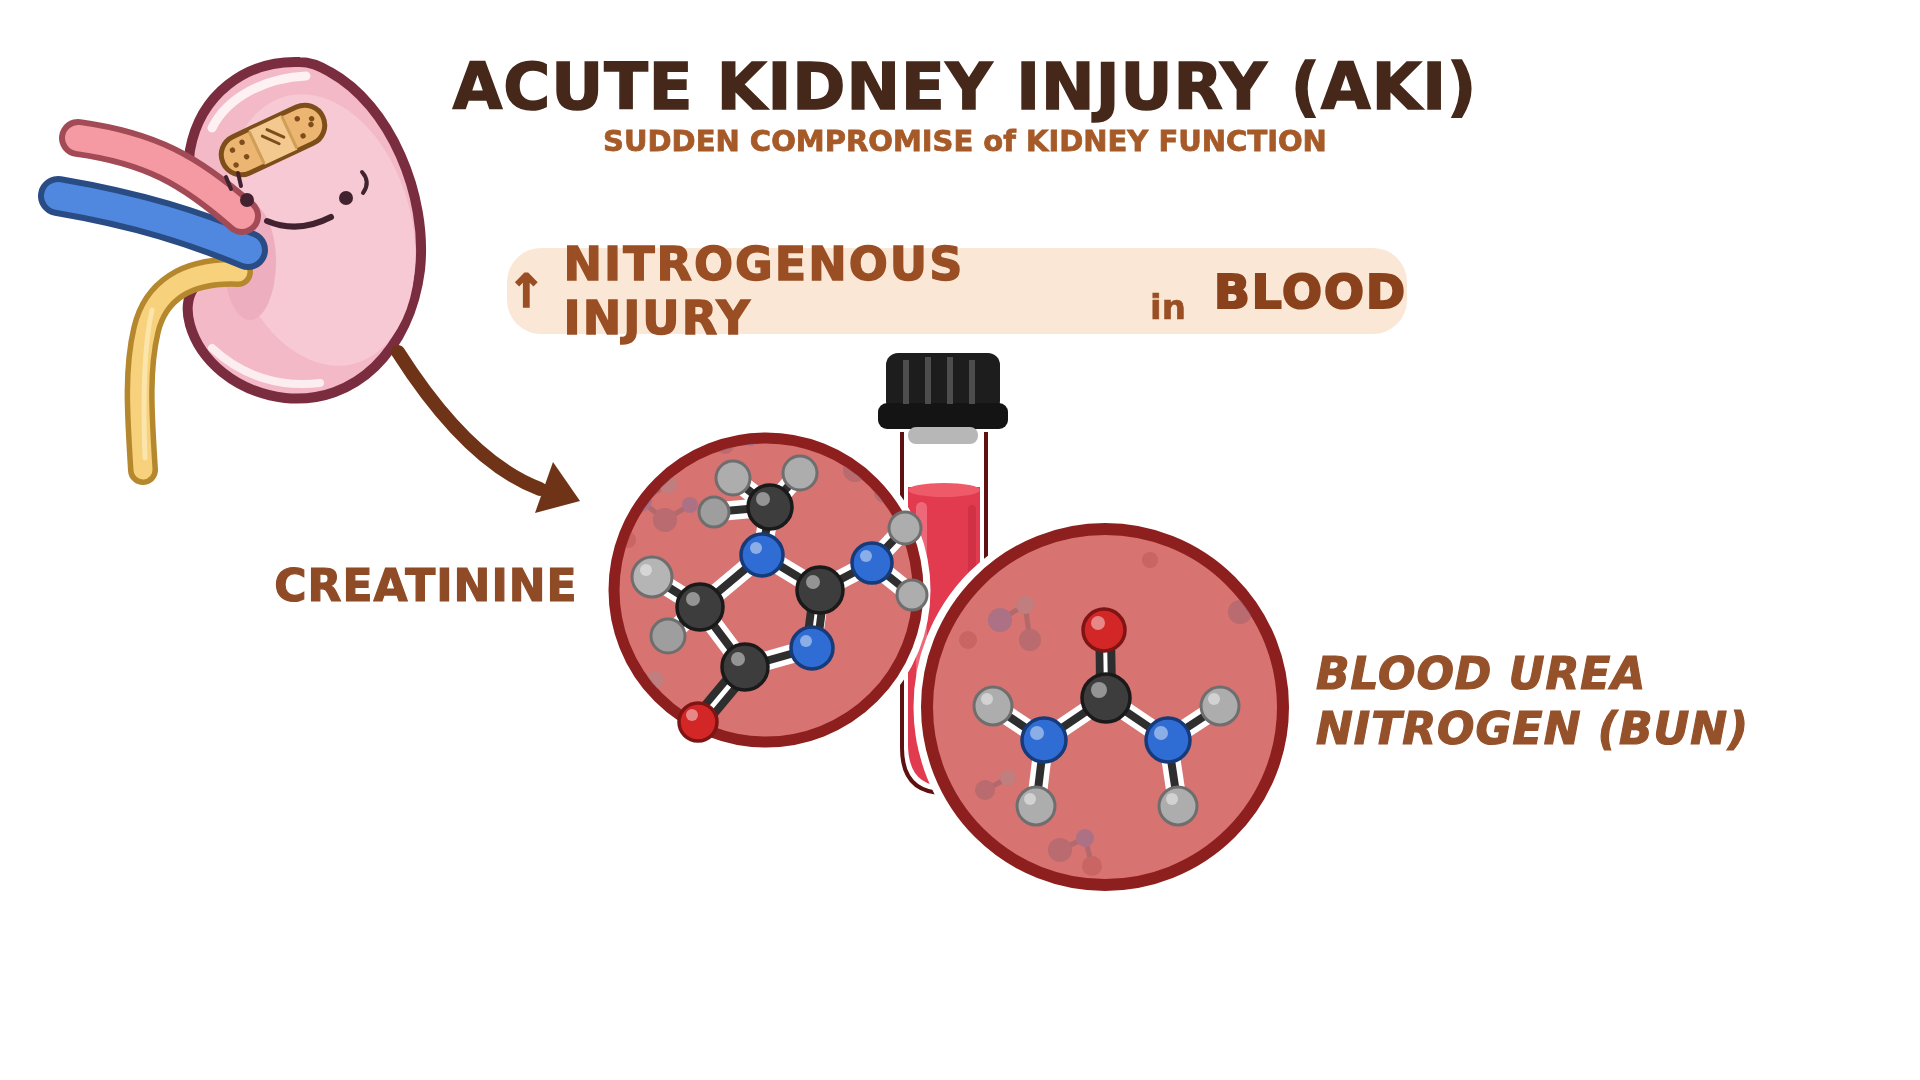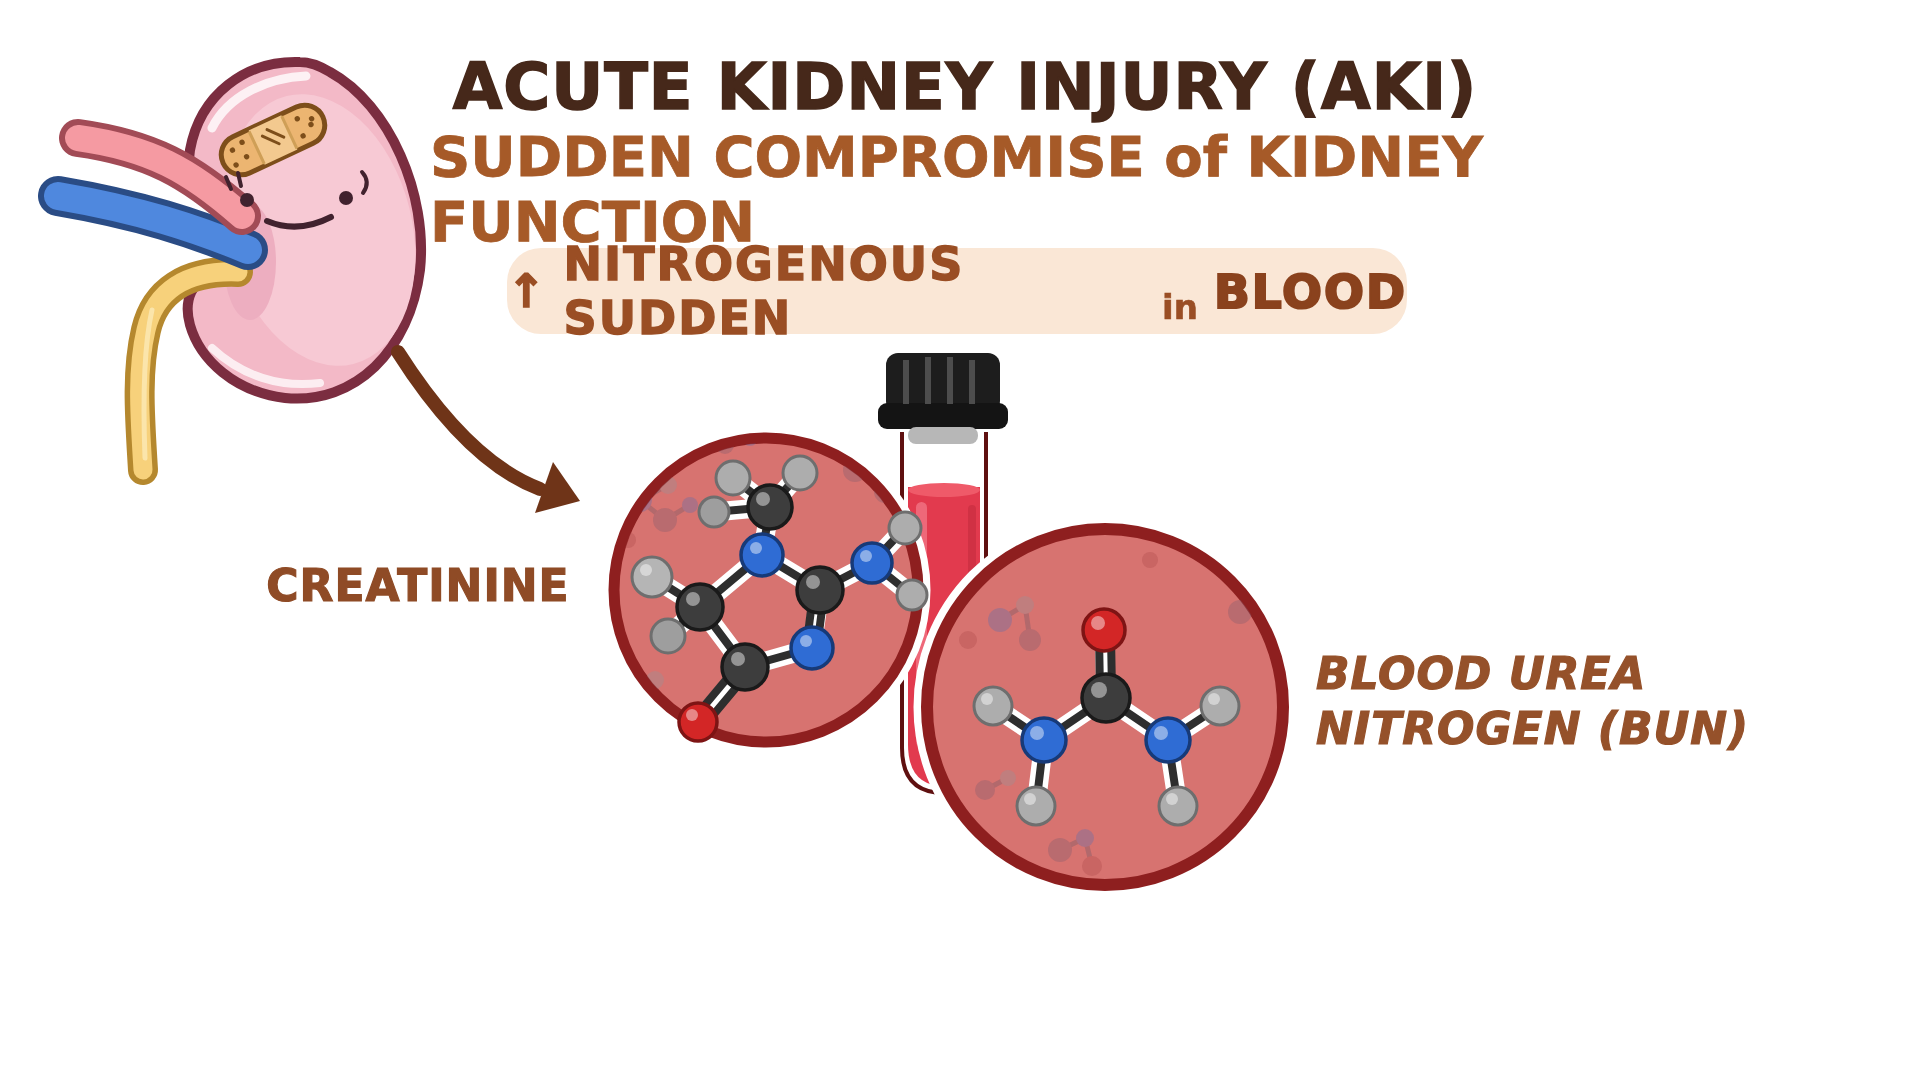--- a/index.html
+++ b/index.html
@@ -2,29 +2,29 @@
 <html><head>
 <meta charset="utf-8">
 <style>
   html,body{margin:0;padding:0;background:#ffffff;}
   #canvas{position:relative;width:1920px;height:1080px;background:#ffffff;overflow:hidden;
           font-family:"DejaVu Sans","Liberation Sans",sans-serif;}
   #art{position:absolute;left:0;top:0;z-index:1;}
   .txt{position:absolute;z-index:2;font-weight:bold;}
   #title{left:430px;top:50px;width:1070px;text-align:center;font-size:64px;letter-spacing:1px;
          color:#46281a;-webkit-text-stroke:1.6px #46281a;}
-  #subtitle{left:430px;top:124px;width:1070px;font-size:56px;
+  #subtitle{left:430px;top:124px;width:1070px;text-align:center;font-size:29px;
             color:#a65a28;-webkit-text-stroke:0.8px #a65a28;}
   #banner{position:absolute;z-index:2;left:507px;top:248px;width:900px;height:86px;
           background:#fae7d6;border-radius:34px;display:flex;align-items:center;justify-content:center;gap:16px;}
   #banner .b-main,#banner .b-arrow{font-size:46px;font-weight:bold;color:#9a4e24;
           -webkit-text-stroke:1.4px #9a4e24;letter-spacing:2px;}
   #banner .b-in{font-size:34px;font-weight:bold;color:#9a4e24;margin-top:32px;-webkit-text-stroke:0.6px #9a4e24;}
-  #banner .b-strong{font-size:47px;font-weight:bold;color:#8a421d;-webkit-text-stroke:2.2px #8a421d;letter-spacing:2px;}
-  #creatinine-label{left:248px;top:560px;width:340px;text-align:center;font-size:44px;
+  #banner .b-strong{font-size:47px;font-weight:bold;color:#8a421d;-webkit-text-stroke:2.2px #8a421d;letter-spacing:2px;margin-left:12px;}
+  #creatinine-label{left:256px;top:560px;width:340px;text-align:center;font-size:44px;
           color:#8f4b26;-webkit-text-stroke:1.2px #8f4b26;letter-spacing:1px;}
   #bun-label{left:1316px;top:646px;width:440px;text-align:left;font-size:44px;line-height:55px;
           color:#95512a;-webkit-text-stroke:1.2px #95512a;letter-spacing:1px;font-style:italic;}
 </style>
 </head>
 <body>
 
 <div id="canvas">
 
   <svg id="art" width="1920" height="1080" viewBox="0 0 1920 1080">
@@ -280,21 +280,21 @@
         </g>
       </g>
     </g>
   </svg>
 
   <div id="title" class="txt">ACUTE KIDNEY INJURY (AKI)</div>
   <div id="subtitle" class="txt">SUDDEN COMPROMISE of KIDNEY FUNCTION</div>
 
   <div id="banner">
     <span class="b-arrow">↑</span>
-    <span class="b-main">NITROGENOUS SUDDEN</span>
+    <span class="b-main">NITROGENOUS INJURY</span>
     <span class="b-in">in</span>
     <span class="b-strong">BLOOD</span>
   </div>
 
   <div id="creatinine-label" class="txt">CREATININE</div>
 
   <div id="bun-label" class="txt">
     <div>BLOOD UREA</div>
     <div>NITROGEN (BUN)</div>
   </div>

